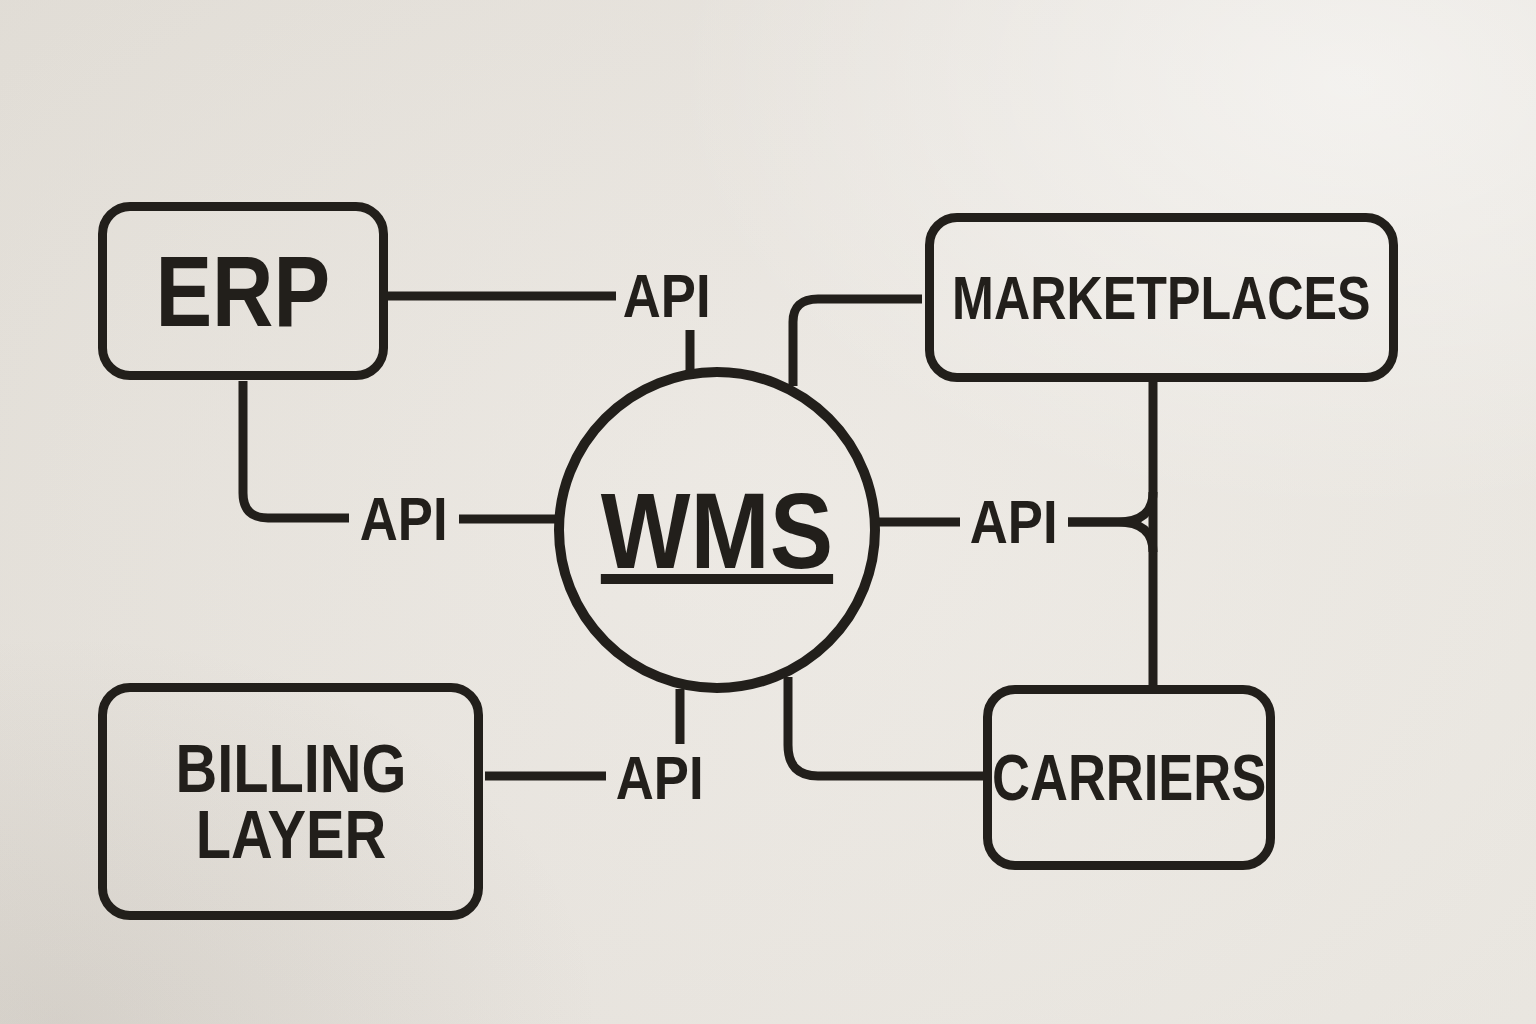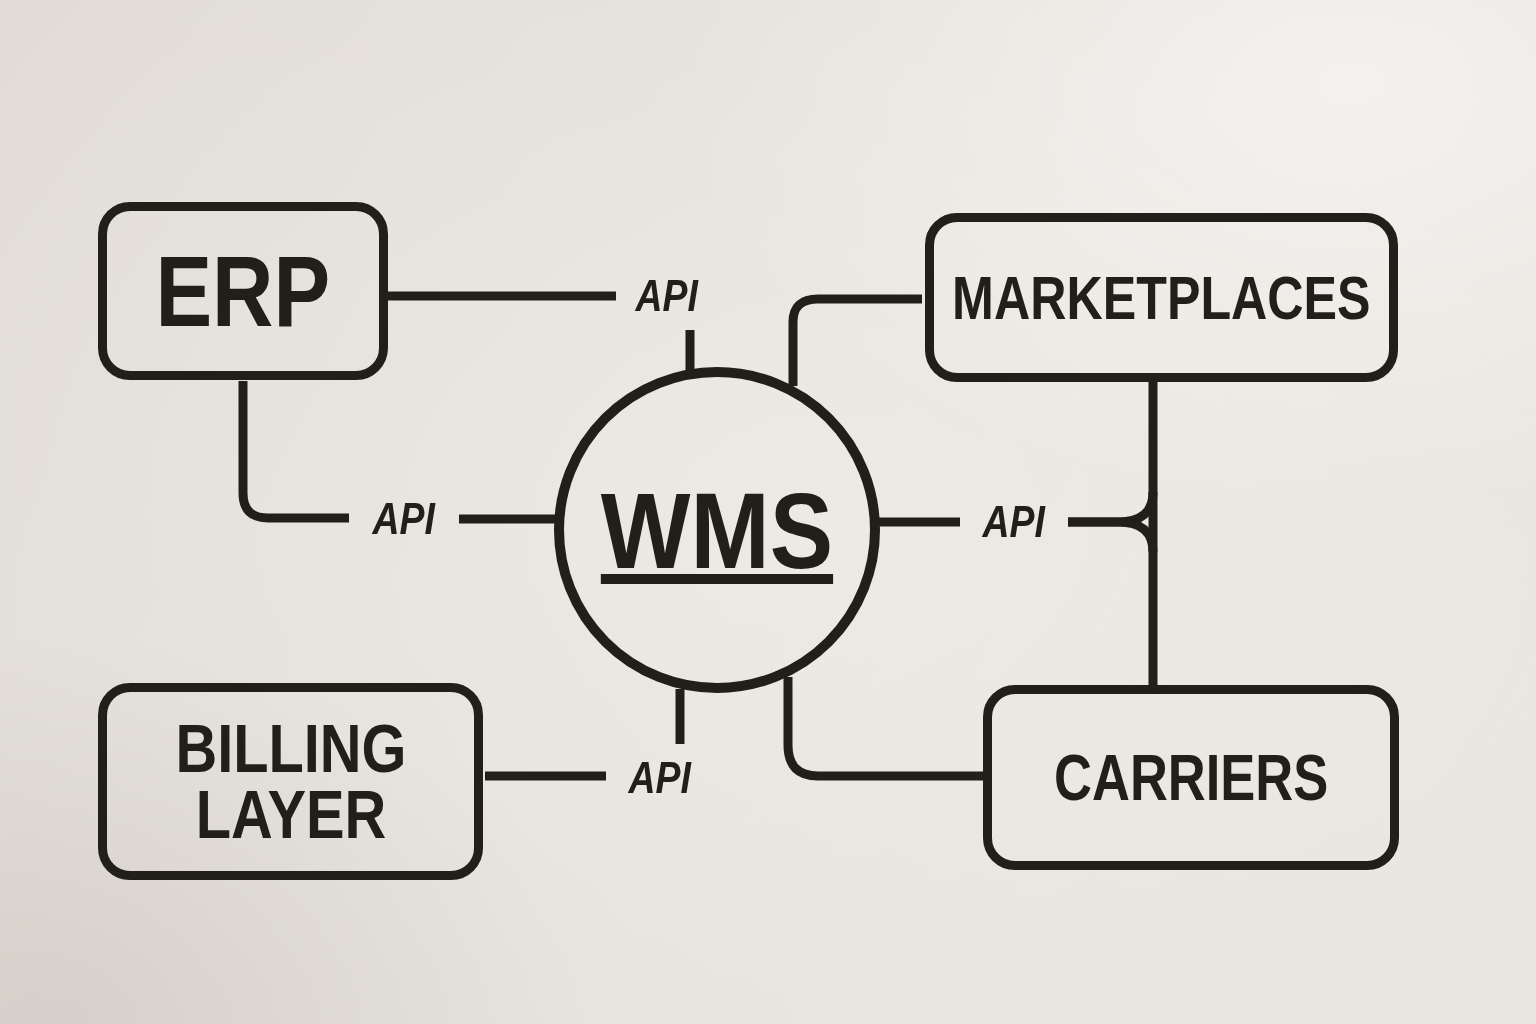--- a/index.html
+++ b/index.html
@@ -33,33 +33,33 @@
     border:9px solid var(--ink);
     border-radius:32px;
     display:flex;align-items:center;justify-content:center;
     text-align:center;
     background:transparent;
   }
   .node-erp   {left:98px;  top:202px; width:290px; height:178px; font-size:100px;}
   .node-erp .cond{transform:scaleX(.85);}
   .node-marketplaces{left:925px; top:213px; width:473px; height:169px; font-size:62px;}
   .node-marketplaces .cond{transform:scaleX(.81);}
-  .node-billing{left:98px;  top:683px; width:385px; height:197px; font-size:68px;}
+  .node-billing{left:98px;  top:683px; width:385px; height:237px; font-size:68px;}
   .node-billing .cond{transform:scaleX(.85);line-height:.97;white-space:normal;}
-  .node-carriers{left:983px; top:685px; width:416px; height:185px; font-size:64px;}
+  .node-carriers{left:983px; top:685px; width:292px; height:185px; font-size:64px;}
   .node-carriers .cond{transform:scaleX(.82);}
   .node-wms{
     left:554px; top:367px; width:326px; height:326px;
     border-radius:50%; border-width:10px; font-size:108px;text-decoration:underline;
   }
   .node-wms .cond{transform:scaleX(.88);}
   .api-label{
     position:absolute;width:134px;height:68px;
     display:flex;align-items:center;justify-content:center;
-    font-size:44px;line-height:1;font-style:italic;
+    font-size:62px;line-height:1;
   }
   .api-label .cond{transform:scaleX(.85);}
   .api-top   {left:600px; top:262px;}
   .api-left  {left:337px; top:485px;}
   .api-right {left:947px; top:488px;}
   .api-bottom{left:593px; top:744px;}
   svg.wires{position:absolute;left:0;top:0;width:1536px;height:1024px;}
   svg.wires path{fill:none;stroke:var(--ink);stroke-width:9;}
 </style>
 </head>

